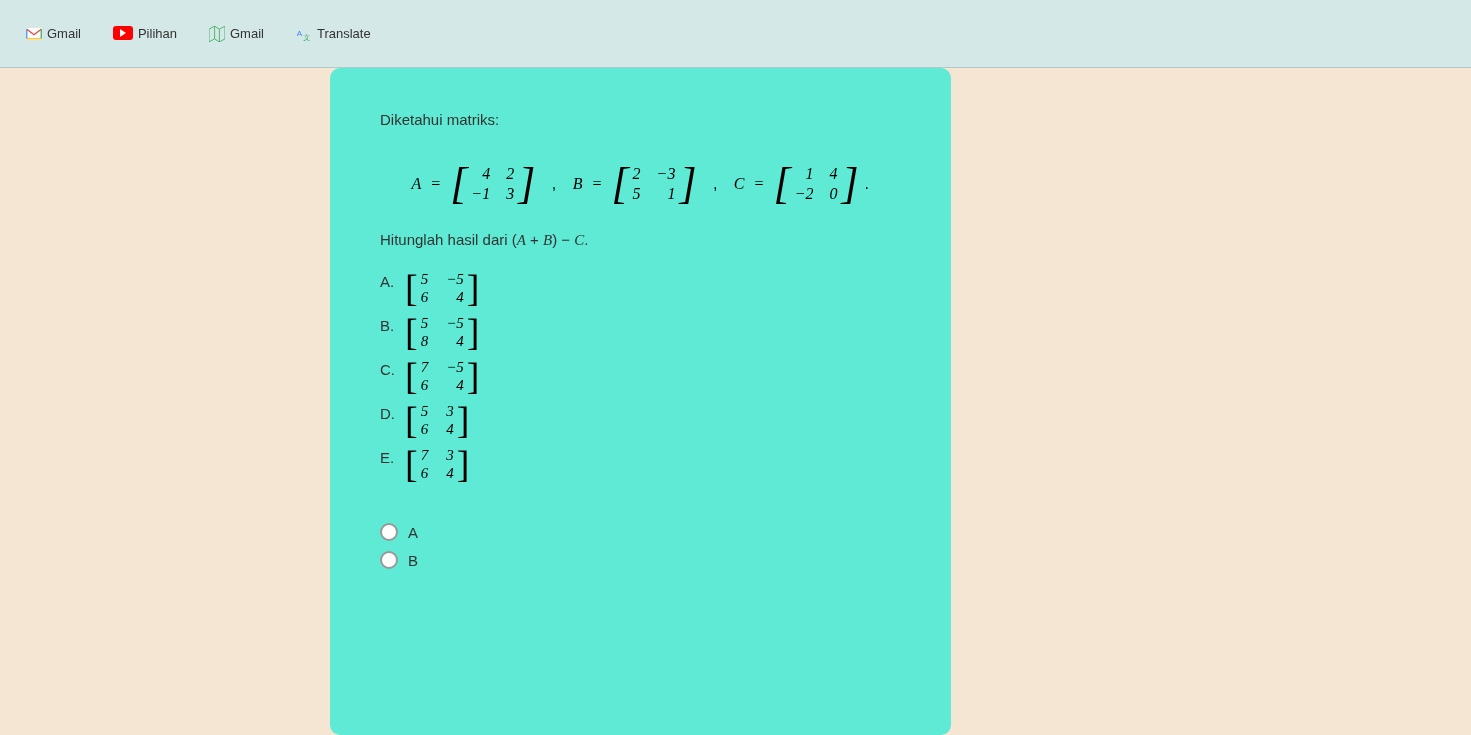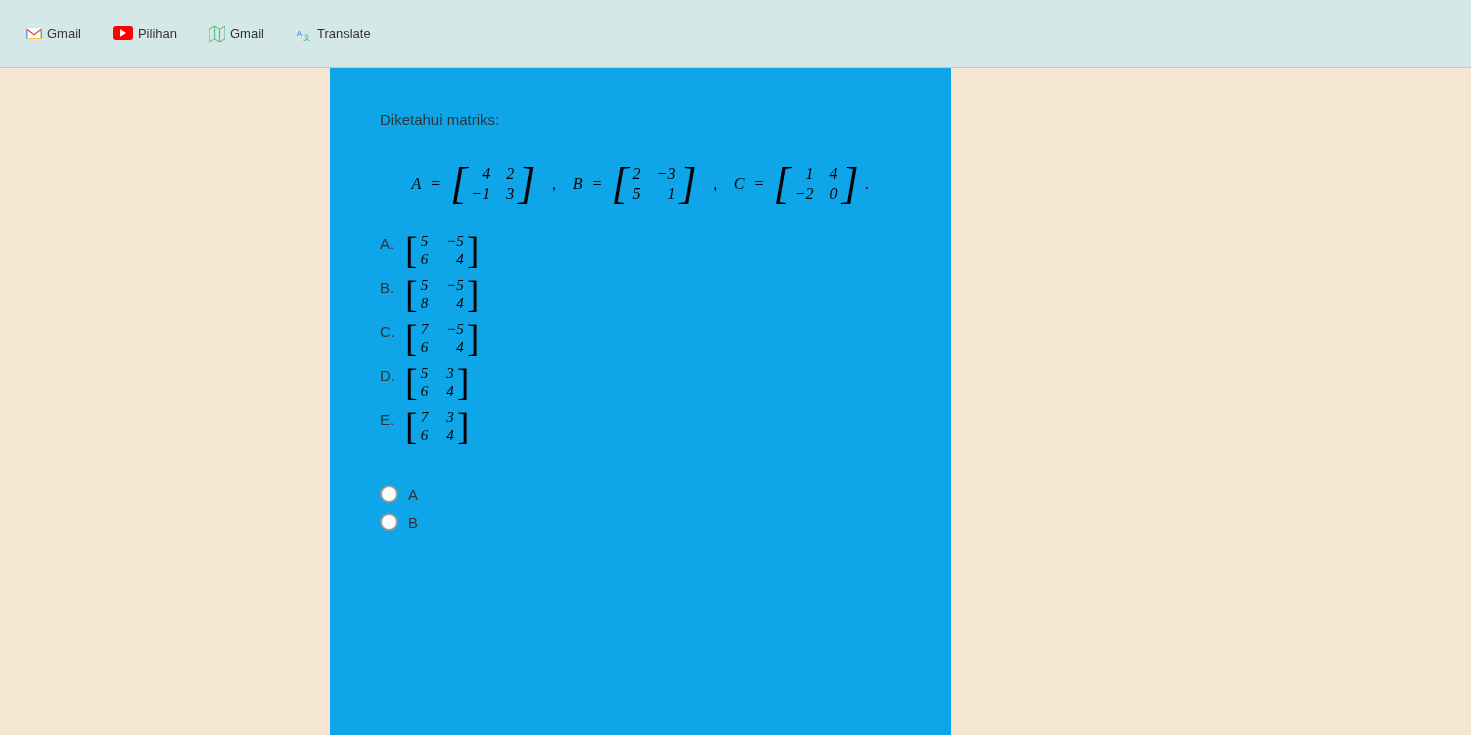--- a/index.html
+++ b/index.html
@@ -69,24 +69,25 @@
       min-height: calc(735px - 68px);
     }
 
     .left-panel {
       width: 330px;
       background: #f5e6d3;
       flex-shrink: 0;
     }
 
     .center-panel {
-      background: #0ea5e9;
+      background: #5eead4;
       flex: 1;
       max-width: 795px;
       padding: 40px 50px;
+      border-radius: 10px;
     }
 
     .right-panel {
       flex: 1;
       background: #f5e6d3;
     }
 
     
     .question-text {
       font-size: 15px;
@@ -324,20 +325,23 @@
             <span>4</span>
             <span>−2</span>
             <span>0</span>
           </span>
           <span class="matrix-bracket-right">]</span>
         </span>
         <span style="font-style:normal; margin-left:2px;">.</span>
       </span>
     </div>
 
+    <div class="problem-text">
+      Hitunglah hasil dari (<span class="math-var">A</span> + <span class="math-var">B</span>) − <span class="math-var">C</span>.
+    </div>
 
 
     <div class="choice-row">
       <span class="choice-letter">A.</span>
       <span class="matrix-small">
         <span class="matrix-bracket-sm-left">[</span>
         <span class="matrix-grid-sm">
           <span>5</span>
           <span>−5</span>
           <span>6</span>

